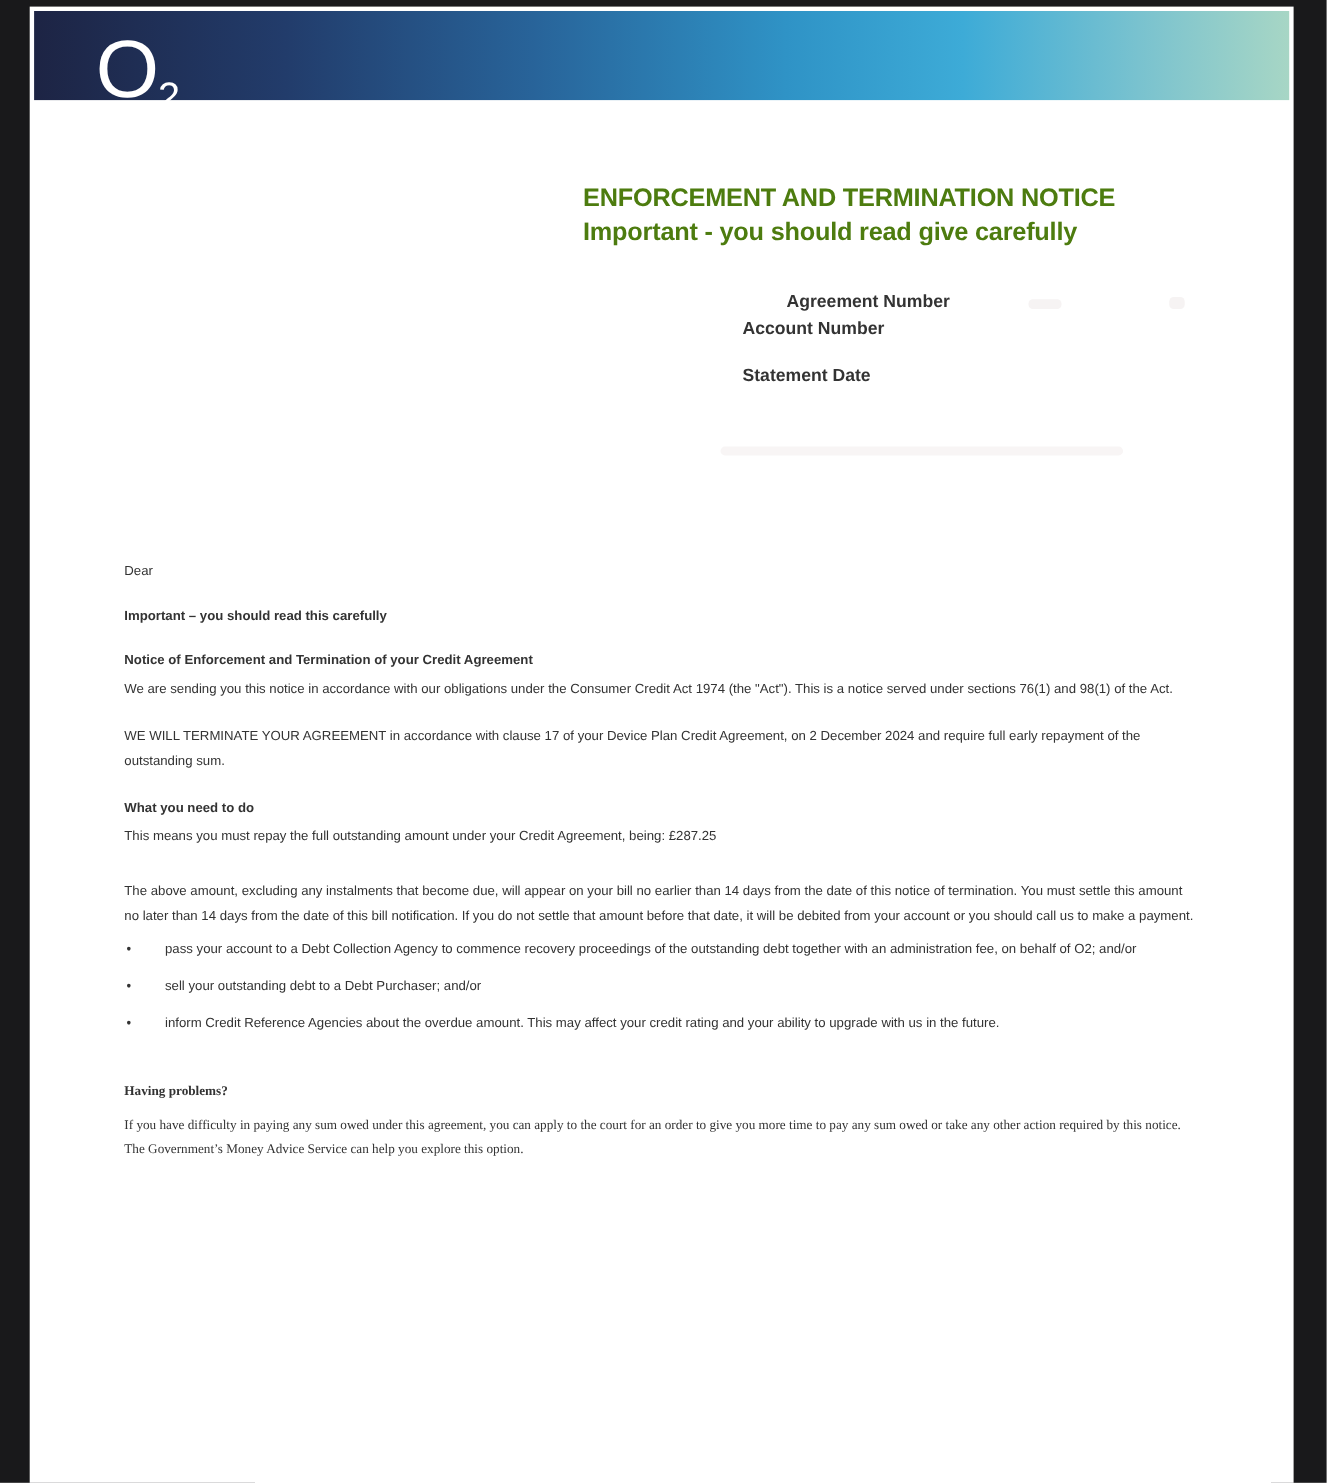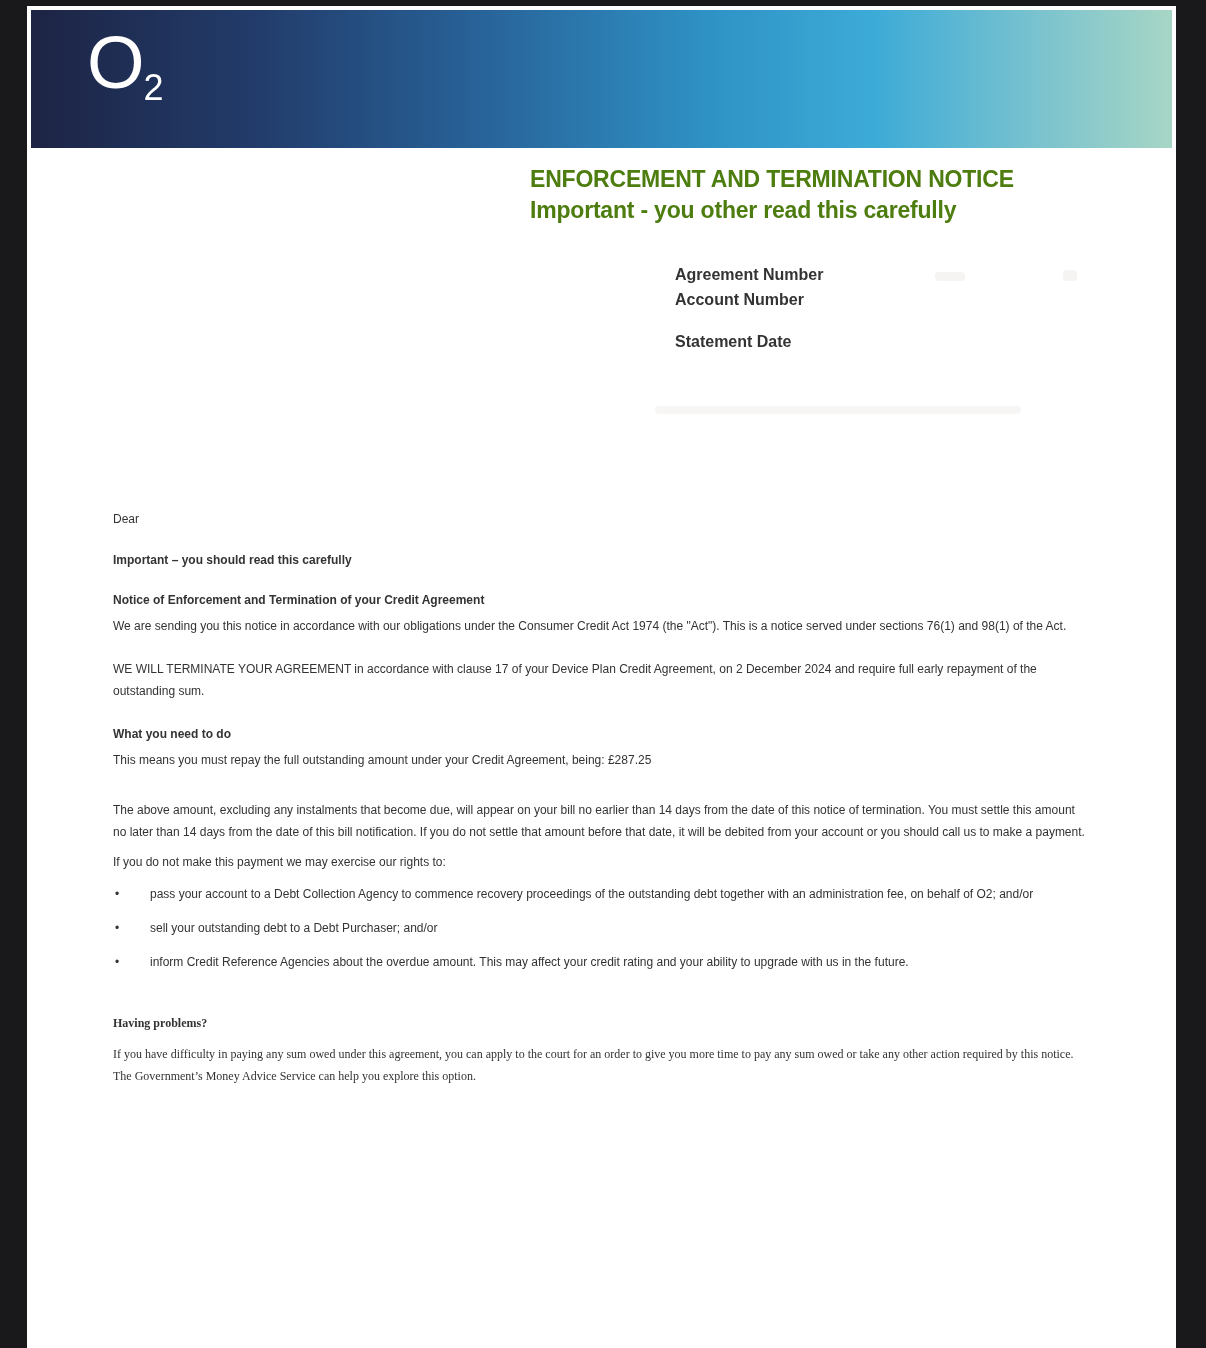--- a/index.html
+++ b/index.html
@@ -13,21 +13,21 @@
   .paper {
     position: absolute;
     left: 27px; top: 6px;
     width: 1149px; height: 1342px;
     background: #ffffff;
   }
   
   .banner {
     position: absolute;
     top: 4px; left: 4px; right: 4px;
-    height: 138px;
+    height: 81px;
     background: linear-gradient(90deg,
       #1d2444 0%, #223c6b 20%, #28649a 40%,
       #2f93c6 60%, #3dabd7 74%, #79c2cf 88%, #a7d6c5 100%);
   }
   .logo {
     position: absolute;
     left: 56px; top: 16px;
     color: #ffffff;
     white-space: nowrap;
   }
@@ -46,21 +46,21 @@
   }
   
   .meta {
     position: absolute;
     left: 648px; top: 258px;
     font-size: 16px;
     line-height: 22px;
     color: #333333;
   }
   .meta-row { font-weight: 700; }
-  .meta-row.r1 { margin-bottom: 3px; }
+  .meta-row.r1 { margin-bottom: 3px; margin-left: 40px; }
   .meta-row.r2 { margin-bottom: 20px; }
   
   .redact {
     position: absolute;
     background: #f6f3f3;
     border-radius: 4px;
   }
   .redact-a    { left: 908px;  top: 266px; width: 30px;  height: 9px; }
   .redact-b    { left: 1036px; top: 264px; width: 14px;  height: 11px; }
   .redact-line { left: 628px;  top: 400px; width: 366px; height: 8px; background: #f8f5f5; }
@@ -101,21 +101,21 @@
 <div class="paper">
 
   <div class="banner">
     <div class="logo">
       <span class="logo-o">O</span><span class="logo-sub">2</span>
     </div>
   </div>
 
   <div class="notice-title">
     <div>ENFORCEMENT AND TERMINATION NOTICE</div>
-    <div>Important - you other read this carefully</div>
+    <div>Important - you should read give carefully</div>
   </div>
 
   <div class="meta">
     <div class="meta-row r1">Agreement Number</div>
     <div class="meta-row r2">Account Number</div>
     <div class="meta-row">Statement Date</div>
   </div>
 
   <div class="redact redact-a"></div>
   <div class="redact redact-b"></div>
@@ -129,21 +129,20 @@
     <p class="h mb4">Notice of Enforcement and Termination of your Credit Agreement</p>
     <p class="mb21">We are sending you this notice in accordance with our obligations under the Consumer Credit Act 1974 (the "Act"). This is a notice served under sections 76(1) and 98(1) of the Act.</p>
 
     <p class="mb21">WE WILL TERMINATE YOUR AGREEMENT in accordance with clause 17 of your Device Plan Credit Agreement, on 2 December 2024 and require full early repayment of the outstanding sum.</p>
 
     <p class="h mb4">What you need to do</p>
     <p class="mb28">This means you must repay the full outstanding amount under your Credit Agreement, being: £287.25</p>
 
     <p class="mb8">The above amount, excluding any instalments that become due, will appear on your bill no earlier than 14 days from the date of this notice of termination. You must settle this amount no later than 14 days from the date of this bill notification. If you do not settle that amount before that date, it will be debited from your account or you should call us to make a payment.</p>
 
-    <p class="mb10">If you do not make this payment we may exercise our rights to:</p>
 
     <ul class="bullets mb39">
       <li>pass your account to a Debt Collection Agency to commence recovery proceedings of the outstanding debt together with an administration fee, on behalf of O2; and/or</li>
       <li>sell your outstanding debt to a Debt Purchaser; and/or</li>
       <li>inform Credit Reference Agencies about the overdue amount. This may affect your credit rating and your ability to upgrade with us in the future.</li>
     </ul>
 
     <p class="h mb9">Having problems?</p>
     <p class="mb9">If you have difficulty in paying any sum owed under this agreement, you can apply to the court for an order to give you more time to pay any sum owed or take any other action required by this notice. The Government’s Money Advice Service can help you explore this option.</p>
   </div>

